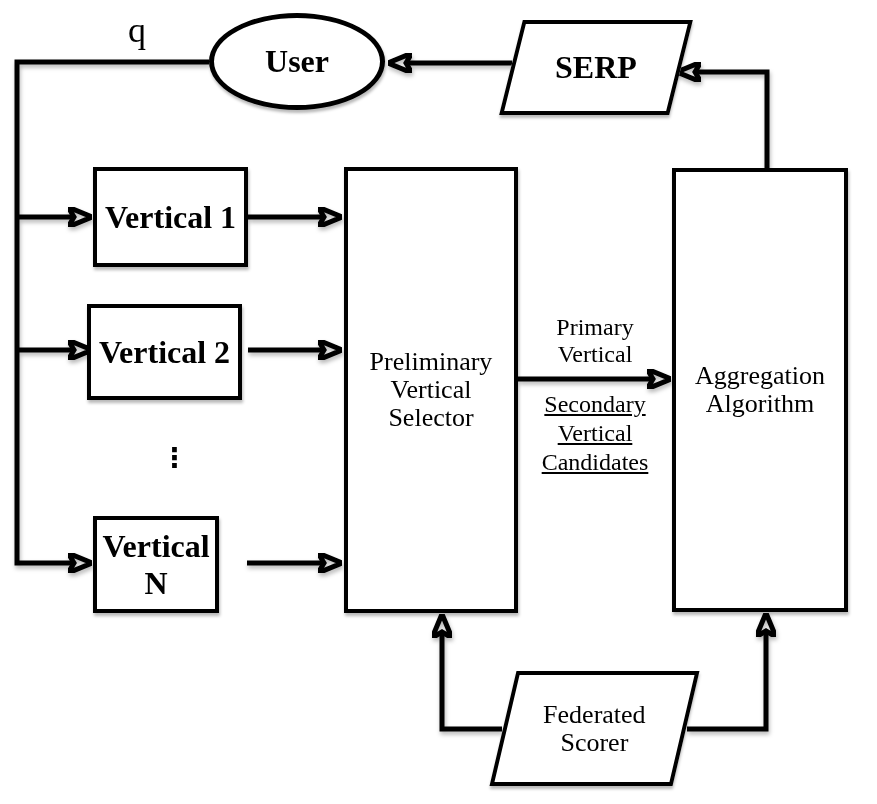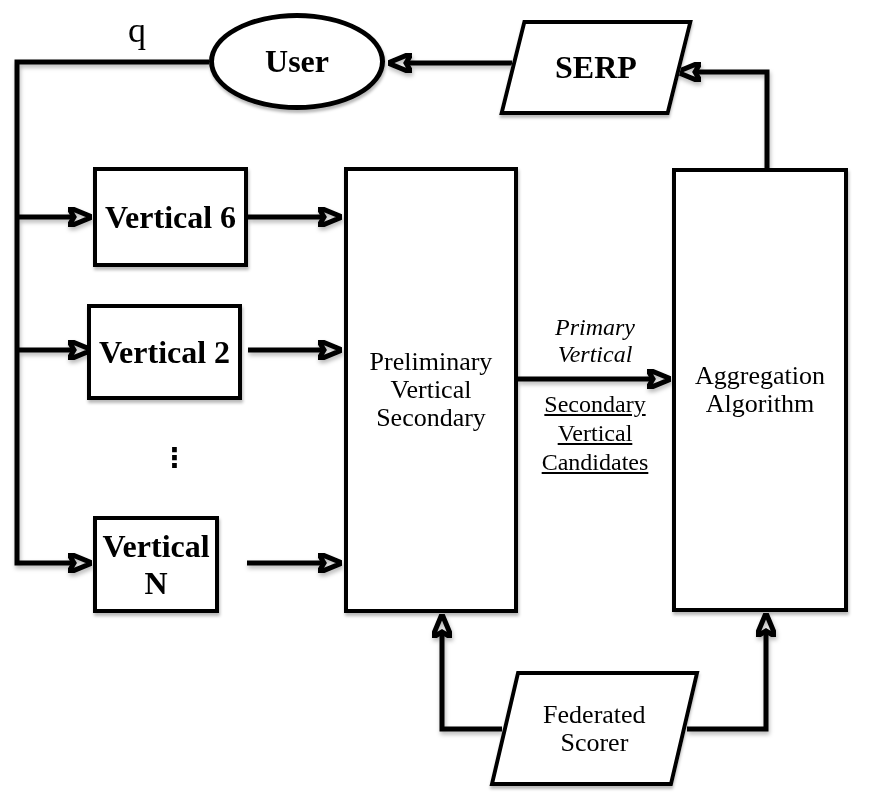--- a/index.html
+++ b/index.html
@@ -60,38 +60,38 @@
 
   <div class="shape ellipse" style="left:209px;top:13px;width:176px;height:97px;">
     <span class="bold">User</span>
   </div>
 
   <div class="shape skew" style="left:511px;top:20px;width:170px;height:95px;">
     <span class="unskew bold">SERP</span>
   </div>
 
   <div class="shape" style="left:93px;top:167px;width:155px;height:100px;">
-    <span class="bold">Vertical 6</span>
+    <span class="bold">Vertical 1</span>
   </div>
 
   <div class="shape" style="left:87px;top:304px;width:155px;height:96px;">
     <span class="bold">Vertical 2</span>
   </div>
 
   <div class="vdots" style="left:161px;top:444px;width:24px;">⋮</div>
 
   <div class="shape" style="left:93px;top:516px;width:126px;height:97px;align-items:center;">
     <span class="bold">Vertical N</span>
   </div>
 
   <div class="shape" style="left:344px;top:167px;width:174px;height:446px;padding:0 10px;">
-    <span class="node-label">Preliminary Vertical Secondary</span>
+    <span class="node-label">Preliminary Vertical Selector</span>
   </div>
 
-  <div class="edge-label" style="left:518px;top:314px;width:154px;font-style:italic;">Primary Vertical</div>
+  <div class="edge-label" style="left:518px;top:314px;width:154px;">Primary Vertical</div>
 
   <div class="edge-label" style="left:518px;top:390px;width:154px;line-height:29px;text-decoration:underline;">Secondary Vertical Candidates</div>
 
   <div class="shape" style="left:672px;top:168px;width:176px;height:444px;padding:0 6px;">
     <span class="node-label">Aggregation Algorithm</span>
   </div>
 
   <div class="shape skew13" style="left:503px;top:671px;width:183px;height:115px;">
     <span class="unskew13 node-label">Federated Scorer</span>
   </div>

